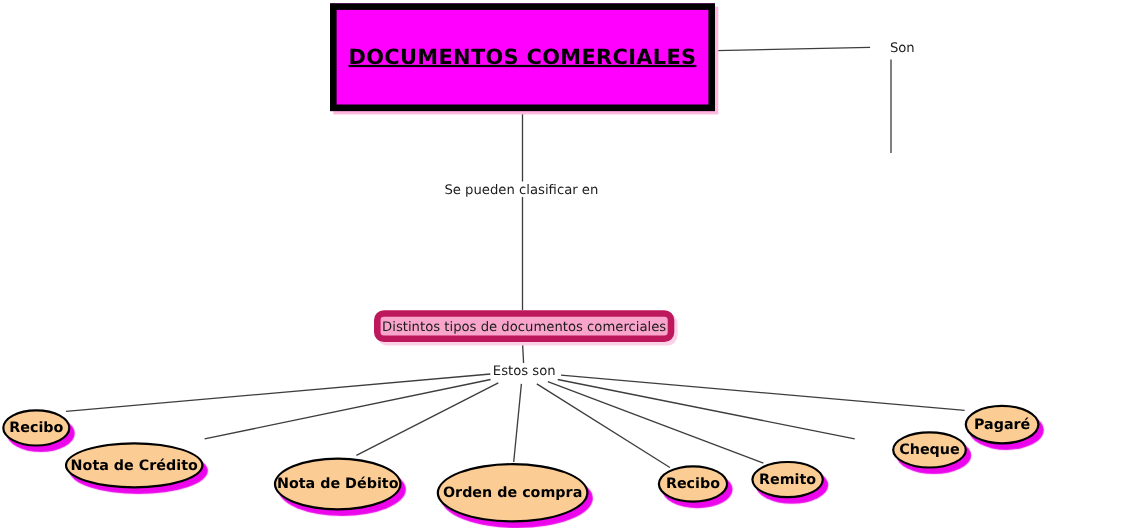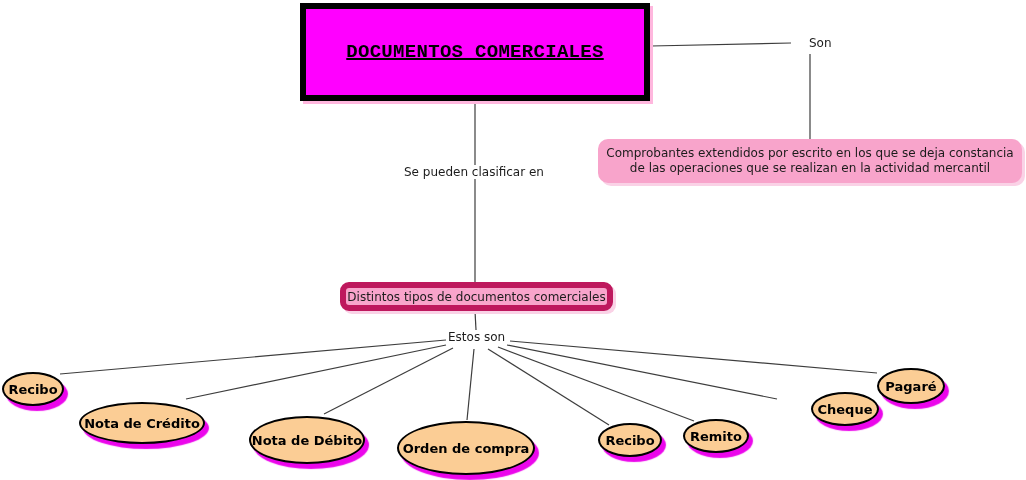--- a/index.html
+++ b/index.html
@@ -29,21 +29,20 @@
   .title-box {
     position: absolute;
     left: 300px; top: 3px;
     width: 350px; height: 98px;
     background: var(--node-magenta, #ff00ff);
     border: 6px solid #000000;
     box-shadow: 3px 3px 0 var(--title-shadow, #ffb7de);
     display: flex;
     align-items: center;
     justify-content: center;
-    font-family: Liberation Mono, monospace;
   }
   .title-text {
     font-size: 19px;
     font-weight: bold;
     letter-spacing: 0.3px;
     color: #000000;
     text-decoration: underline;
     text-decoration-thickness: 2px;
     white-space: nowrap;
   }
@@ -130,39 +129,36 @@
       <line x1="488" y1="349" x2="609" y2="425" stroke="#3d3d3d" stroke-width="1.2"></line>
       <line x1="498" y1="347" x2="694" y2="421" stroke="#3d3d3d" stroke-width="1.2"></line>
       <line x1="507" y1="345" x2="777" y2="399" stroke="#3d3d3d" stroke-width="1.2"></line>
       <line x1="510" y1="341" x2="877" y2="373" stroke="#3d3d3d" stroke-width="1.2"></line>
     </svg>
 
   <div class="title-box">
     <span class="title-text">DOCUMENTOS COMERCIALES</span>
   </div>
 
-  <div class="def-box">
-    <span>Comprobantes extendidos por escrito en los que se deja constancia de las operaciones que se realizan en la actividad mercantil</span>
-  </div>
 
   <div class="types-box">
     <span>Distintos tipos de documentos comerciales</span>
   </div>
 
   <span class="phrase phrase-son">Son</span>
 
   <span class="phrase phrase-clasificar">Se pueden clasificar en</span>
 
   <span class="phrase phrase-estos">Estos son</span>
 
   <div id="nodes-layer">
       <div class="ellipse-node" style="left: 2px; top: 372px; width: 62px; height: 34px;">
         <span>Recibo</span>
       </div>
-      <div class="ellipse-node" style="left: 79px; top: 402px; width: 126px; height: 42px;">
+      <div class="ellipse-node" style="left: 59px; top: 402px; width: 126px; height: 42px;">
         <span>Nota de Crédito</span>
       </div>
       <div class="ellipse-node" style="left: 249px; top: 416px; width: 116px; height: 48px;">
         <span>Nota de Débito</span>
       </div>
       <div class="ellipse-node" style="left: 397px; top: 421px; width: 138px; height: 54px;">
         <span>Orden de compra</span>
       </div>
       <div class="ellipse-node" style="left: 598px; top: 423px; width: 64px; height: 34px;">
         <span>Recibo</span>

